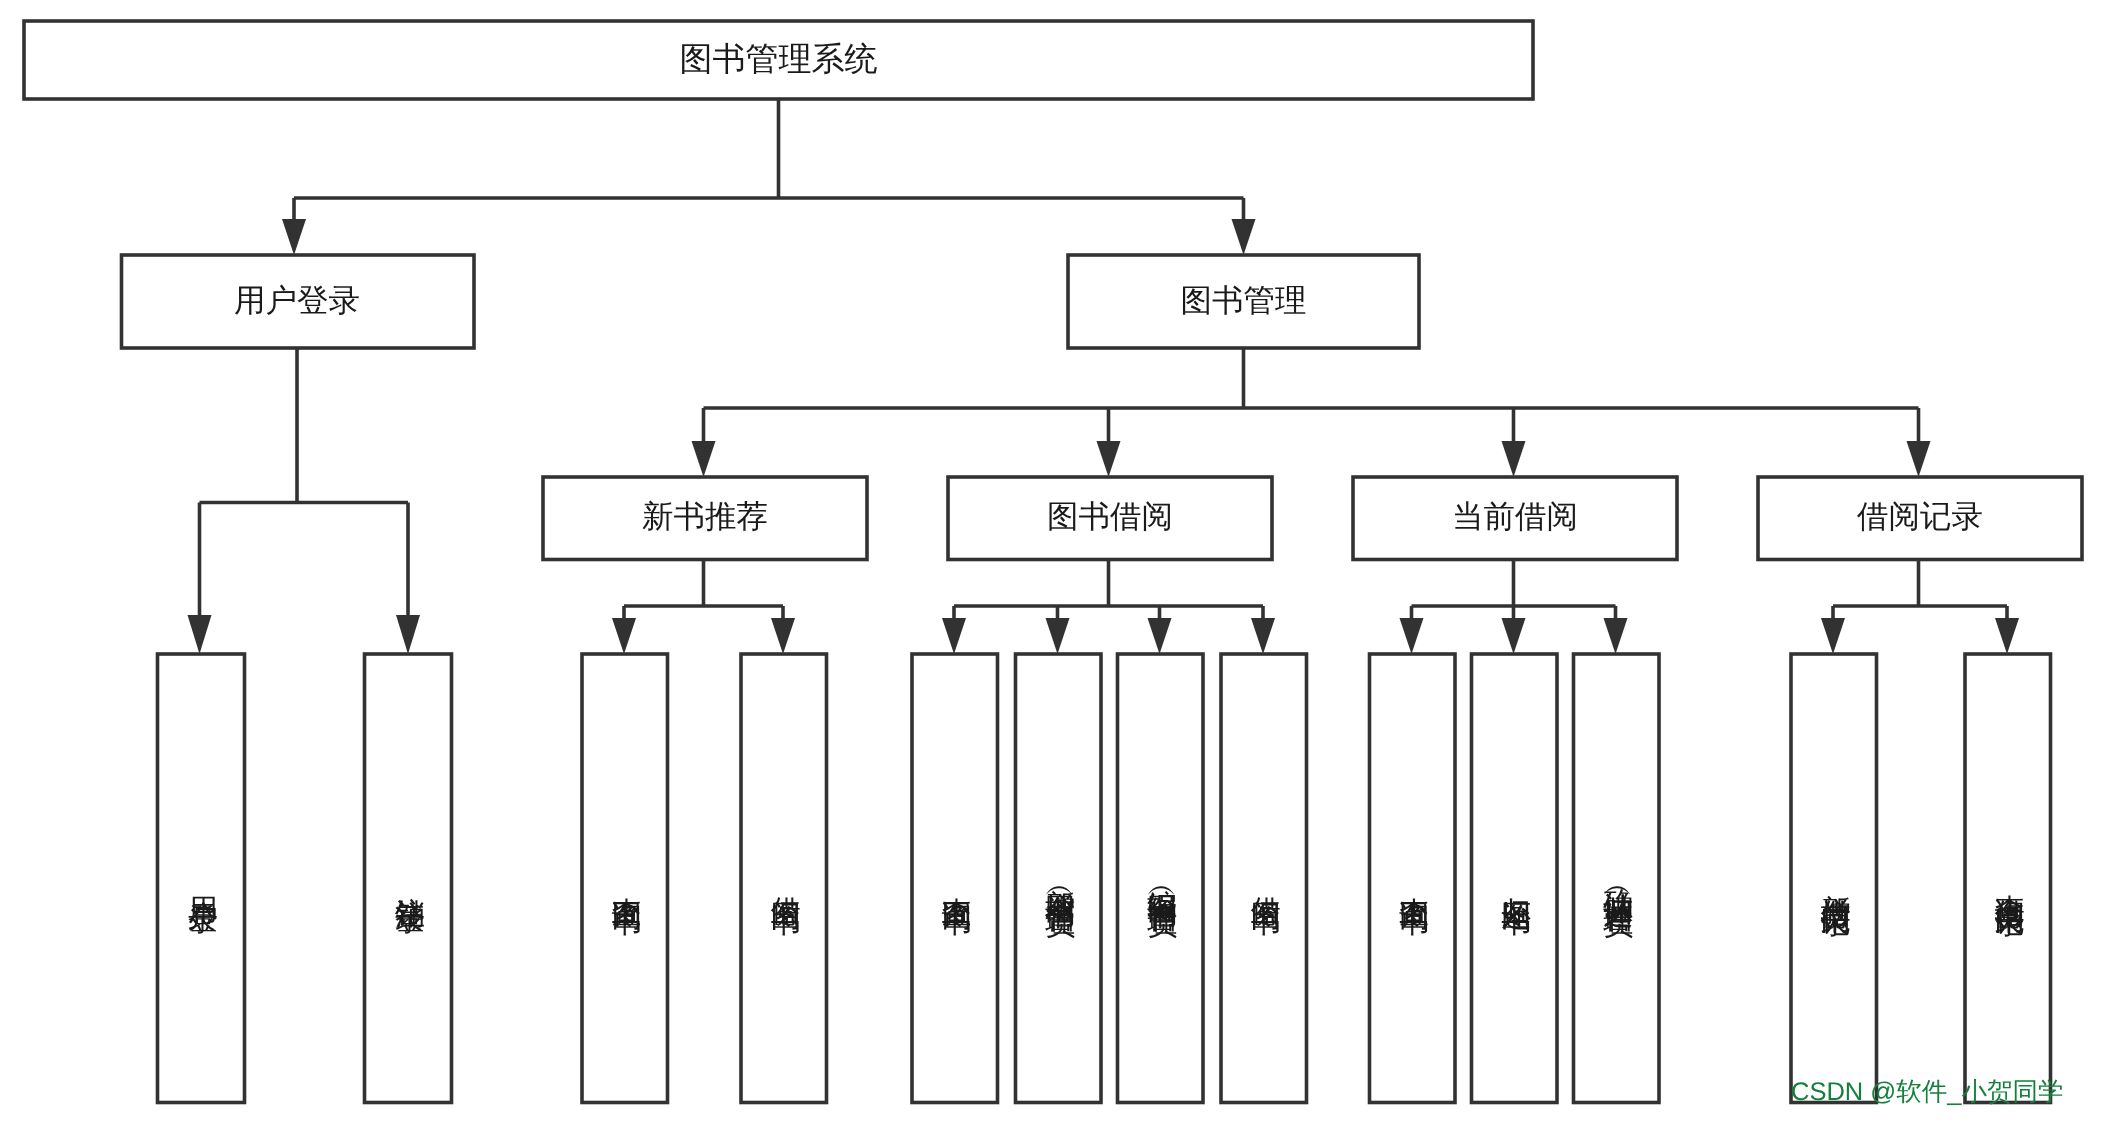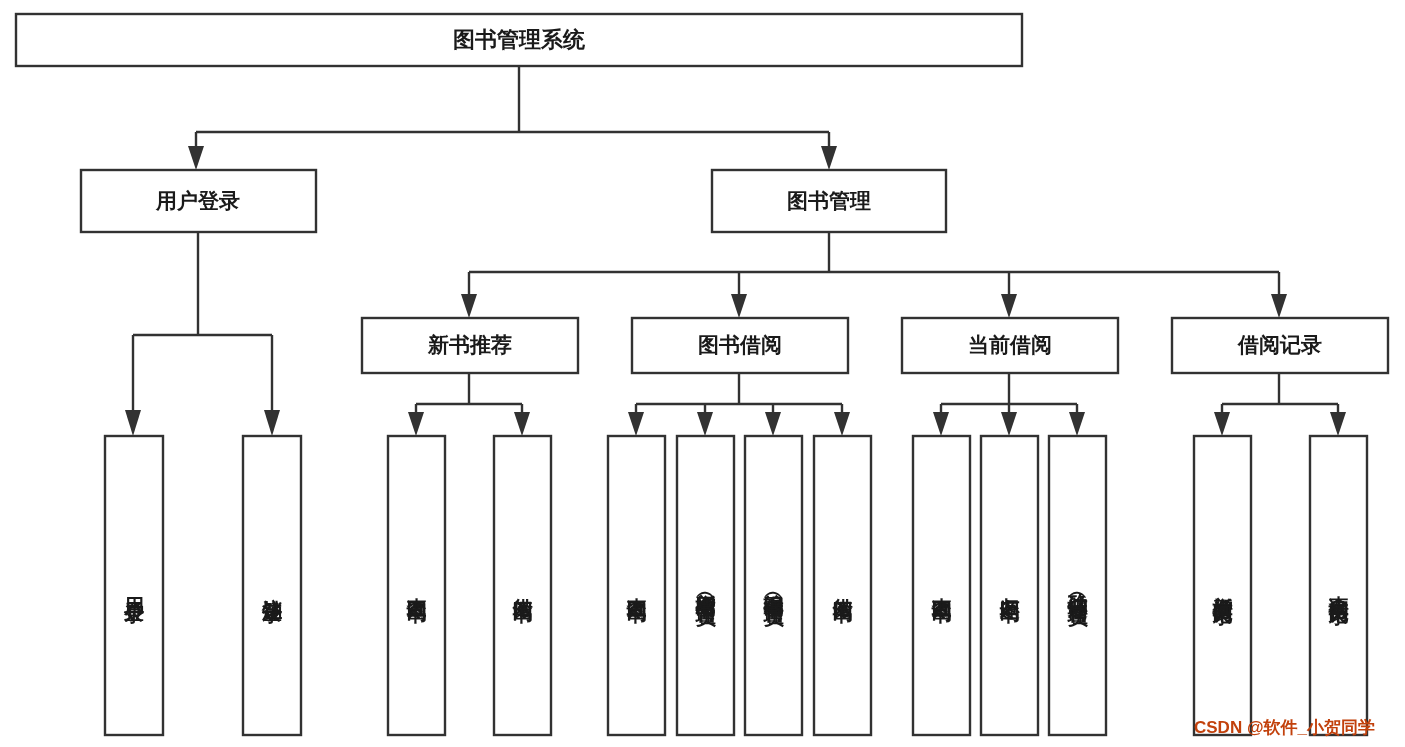--- a/index.html
+++ b/index.html
@@ -10,21 +10,20 @@
   body {
     width: 1405px;
     height: 747px;
     overflow: hidden;
     font-family: "Liberation Sans", "DejaVu Sans", sans-serif;
   }
   #diagram-root {
     position: relative;
     width: 1299px;
     height: 747px;
-    font-weight: bold;
   }
   svg#tree-svg {
     position: absolute;
     top: 0;
     left: 0;
     width: 1405px;
     height: 747px;
   }
   .node-box {
     fill: #ffffff;
@@ -64,21 +63,21 @@
     display: flex;
     align-items: center;
     justify-content: center;
     white-space: nowrap;
     pointer-events: none;
   }
   .watermark {
     position: absolute;
     font-family: "Liberation Sans", "DejaVu Sans", sans-serif;
     font-size: 17px;
-    color: #c2410c;
+    color: #15803d;
     white-space: nowrap;
   }
 </style>
 </head>
 <body>
 
 <div id="diagram-root">
 
   <svg id="tree-svg" viewBox="0 0 1405 747">
     <defs></defs>

